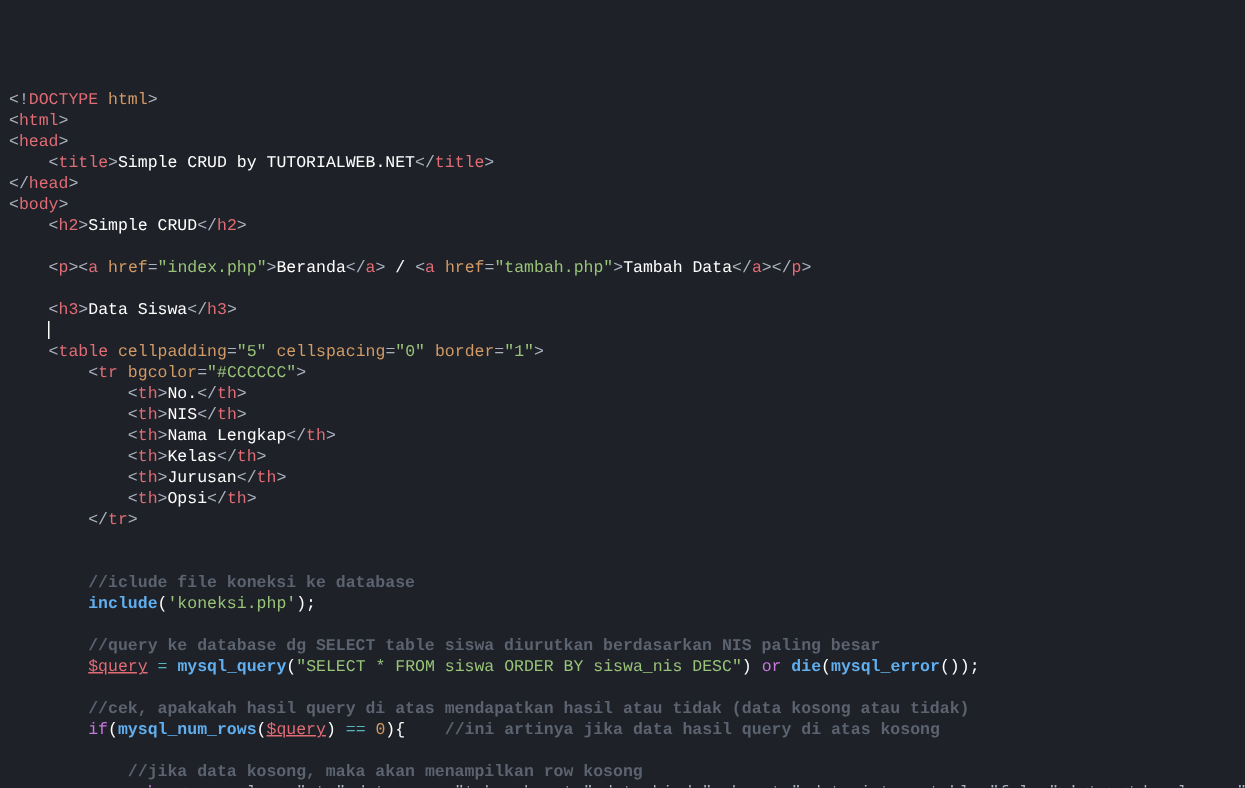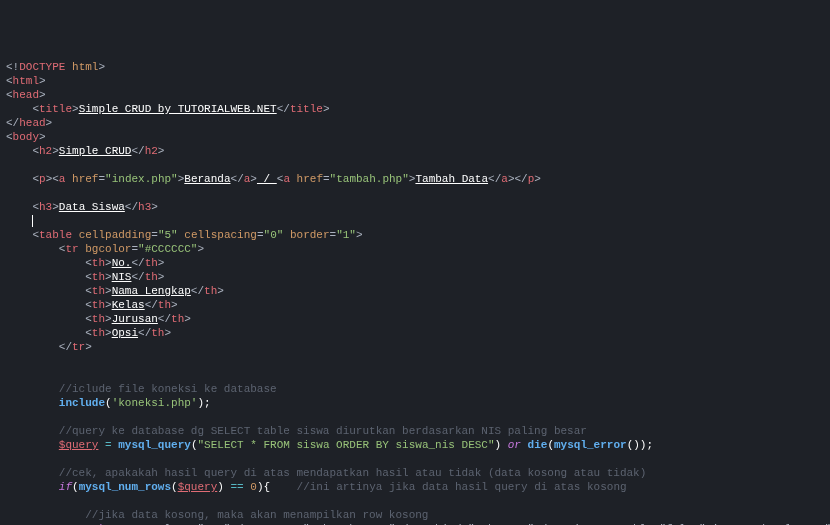--- a/index.html
+++ b/index.html
@@ -13,24 +13,24 @@
     white-space: pre;
     width: 830px;
     height: 525px;
     box-sizing: border-box;
     overflow: hidden;
   }
   .tag    { color: #e06c75; font-family: Liberation Mono, monospace; }
   .attr   { color: #d19a66; }
   .punc   { color: #abb2bf; }
   .str    { color: #98c379; }
-  .text   { color: #ffffff; text-decoration: underline; }
-  .com    { color: #5c6370; font-style: normal; }
+  .text   { color: #ffffff; }
+  .com    { color: #5c6370; font-style: normal; font-weight: bold; }
   .php    { color: #c678dd; }
-  .kw     { color: #c678dd; font-style: italic; }
+  .kw     { color: #c678dd; }
   .var    { color: #e06c75; text-decoration: underline; }
   .func   { color: #61afef; font-weight: bold; }
   .op     { color: #56b6c2; }
   .white  { color: #ffffff; }
   .cursor {
     display:inline-block;
     width:1px;
     height:12px;
     background:#fff;
     vertical-align:middle;

